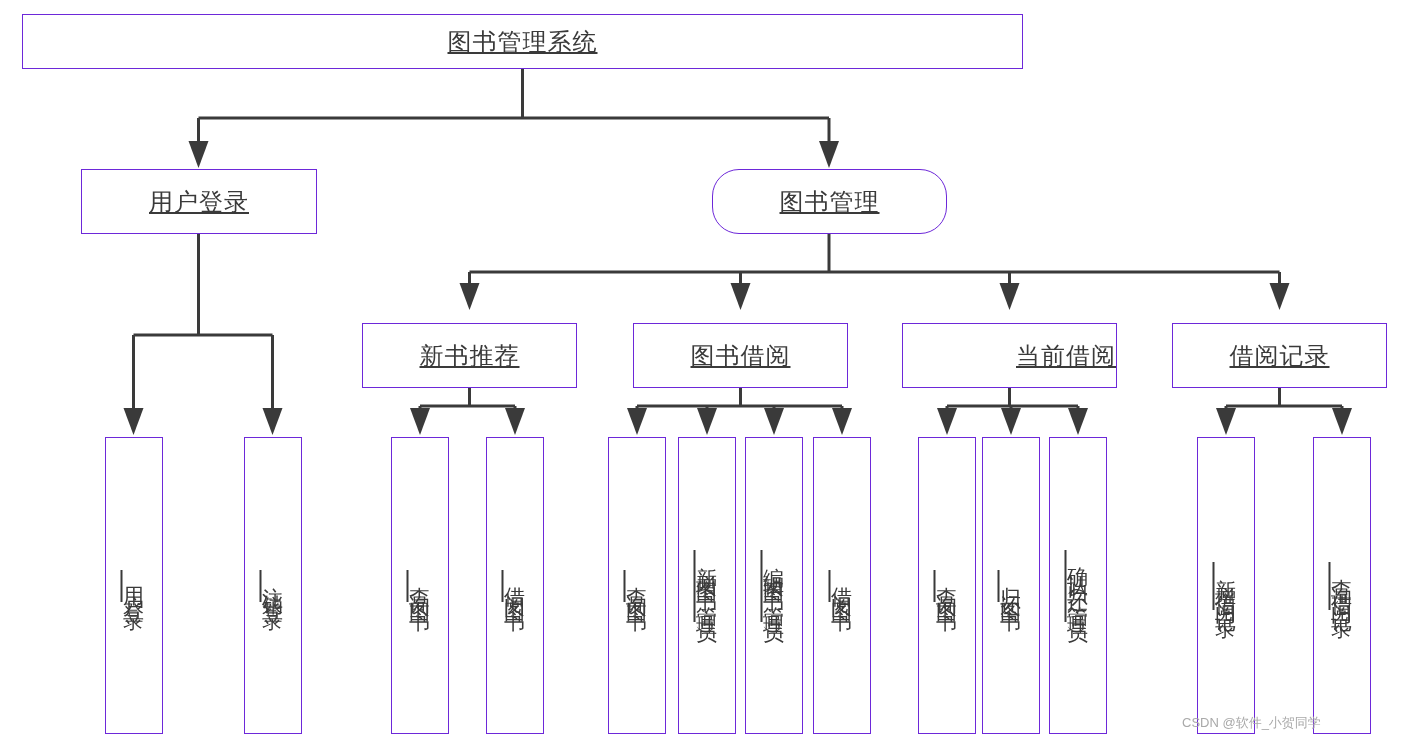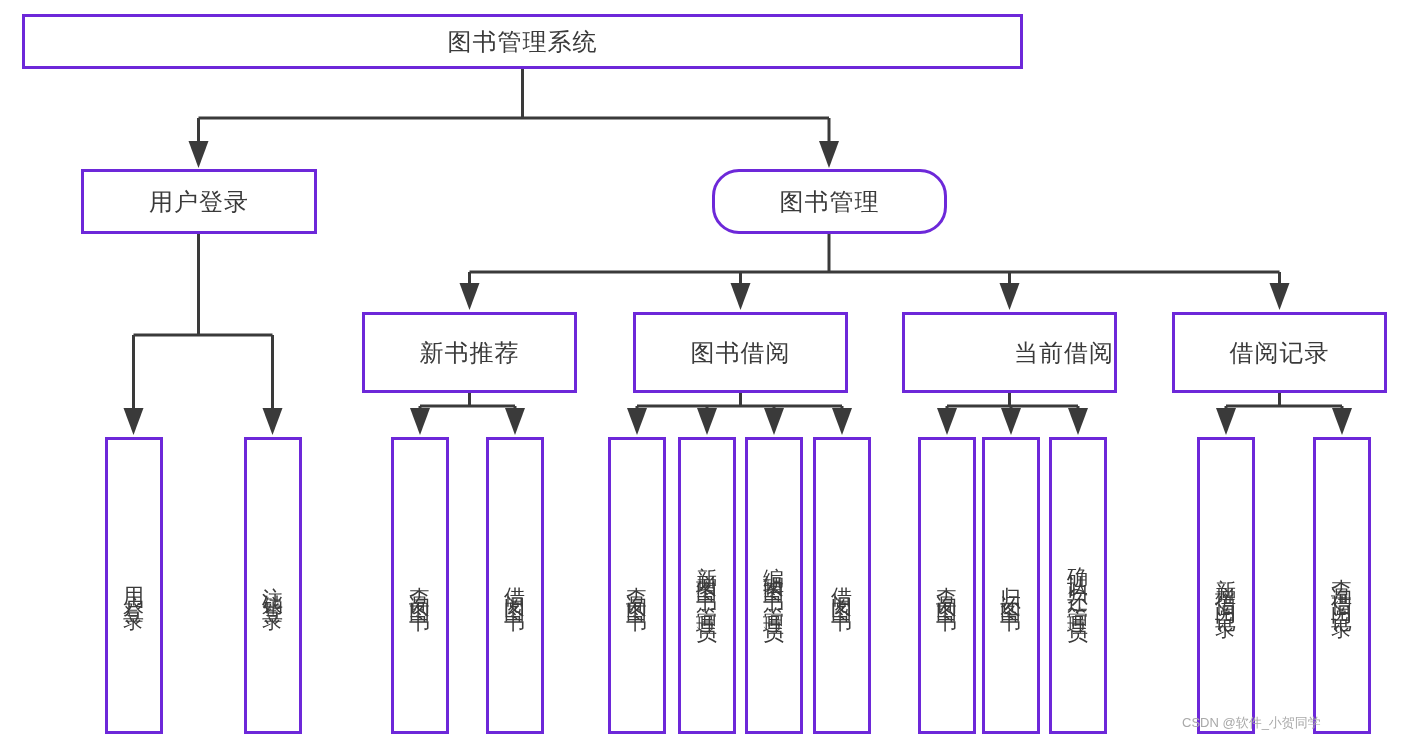--- a/index.html
+++ b/index.html
@@ -17,35 +17,36 @@
   }
   svg.connectors {
     position: absolute;
     left: 0;
     top: 0;
     z-index: 1;
   }
   .node {
     position: absolute;
     box-sizing: border-box;
-    border: 3px solid #6d28d9;
+    border: 1px solid #6d28d9;
     background: #ffffff;
     display: flex;
     align-items: center;
     justify-content: center;
     color: #3a3a3a;
     z-index: 2;
+    text-decoration: underline;
   }
   .node.header {
     font-size: 24px;
     letter-spacing: 1px;
   }
   .node.root-box   { left: 22px;  top: 14px;  width: 1001px; height: 55px; }
   .node.level1     { top: 169px;  height: 65px; }
-  .node.level2     { top: 312px;  height: 81px; width: 215px; }
+  .node.level2     { top: 323px;  height: 65px; width: 215px; }
   .node.leaf {
     top: 437px;
     height: 297px;
     width: 58px;
   }
   .node.leaf .vtext {
     writing-mode: vertical-rl;
     text-orientation: mixed;
     font-size: 21px;
     line-height: 1;

